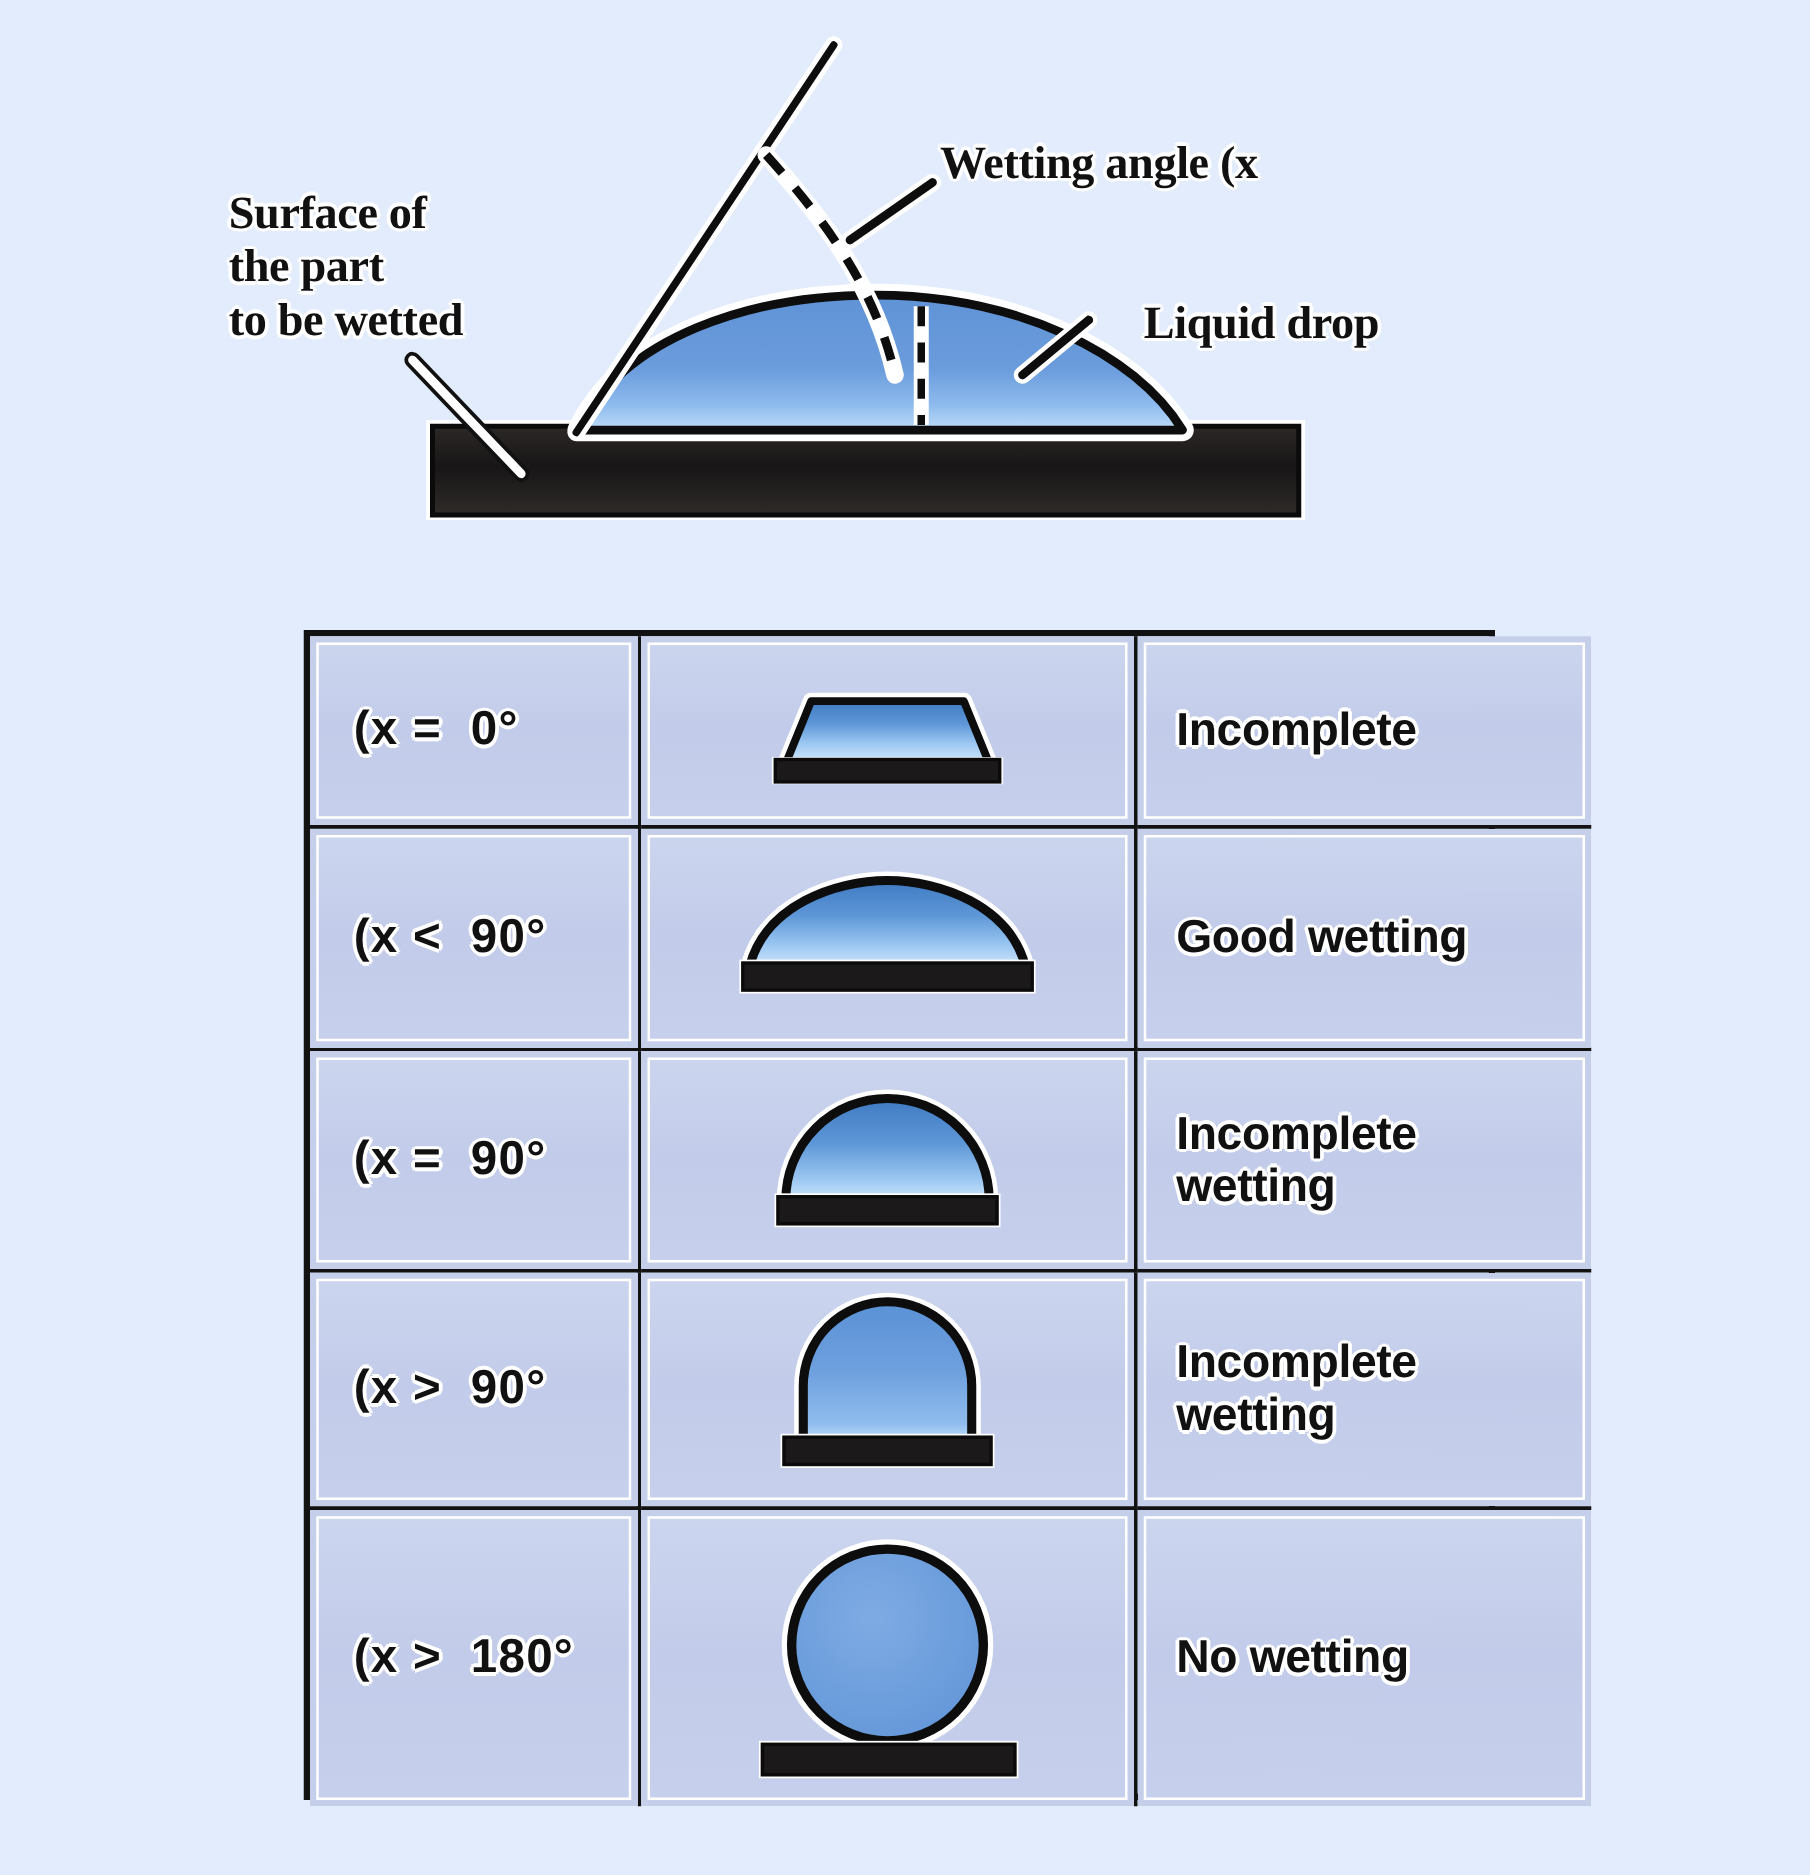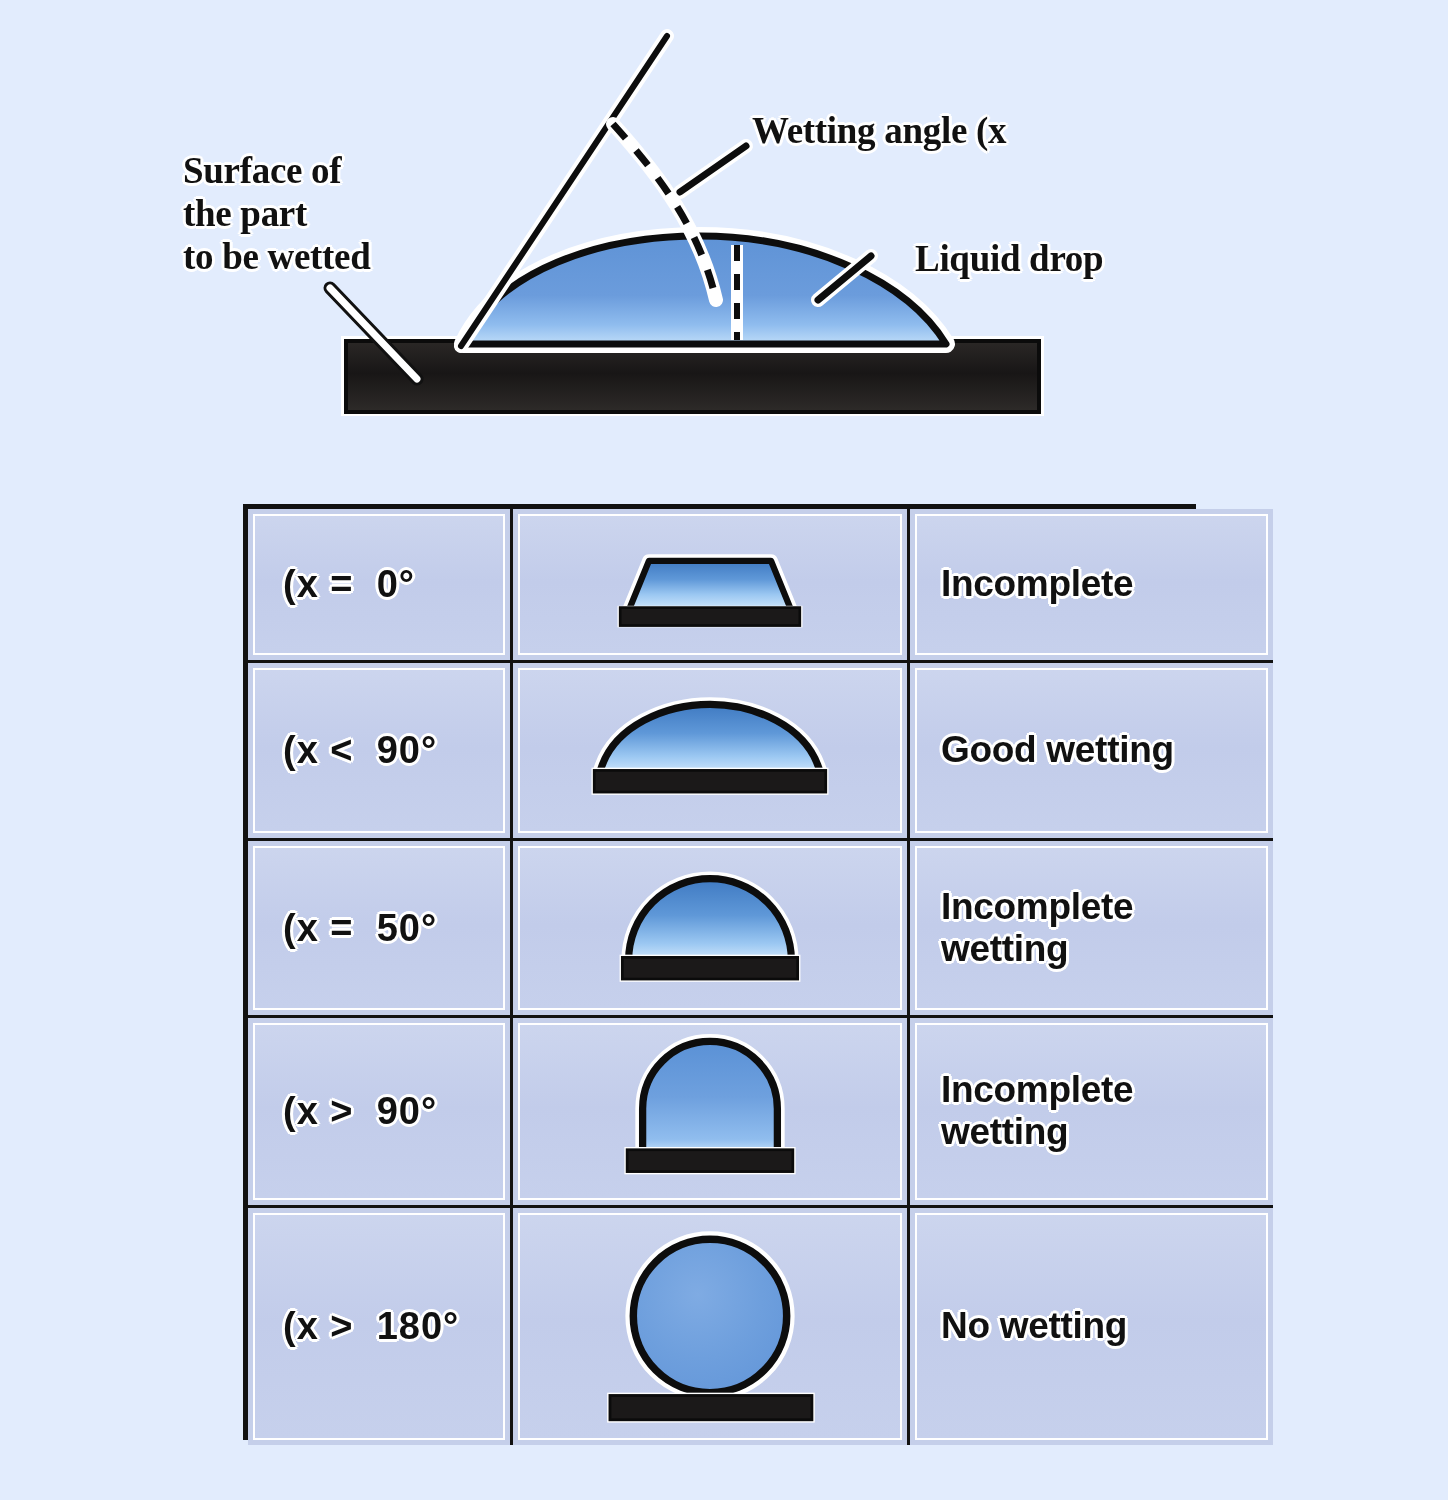--- a/index.html
+++ b/index.html
@@ -280,21 +280,21 @@
         <td class="col-desc">
           <div class="cell-inner">
             <span class="desc-txt">Good wetting</span>
           </div>
         </td>
       </tr>
 
       <tr style="height:177px;">
         <td class="col-angle">
           <div class="cell-inner">
-            <span class="angle-txt">(x =  50°</span>
+            <span class="angle-txt">(x =  90°</span>
           </div>
         </td>
         <td class="col-fig">
           <div class="cell-inner">
             <svg class="figsvg" viewBox="0 0 372 177" preserveAspectRatio="xMidYMid meet">
               <defs>
                 <linearGradient id="g3" x1="0" y1="0" x2="0" y2="1">
                   <stop offset="0%" stop-color="#3f7ac2"></stop>
                   <stop offset="45%" stop-color="#5f98d8"></stop>
                   <stop offset="80%" stop-color="#9cc8f2"></stop>

